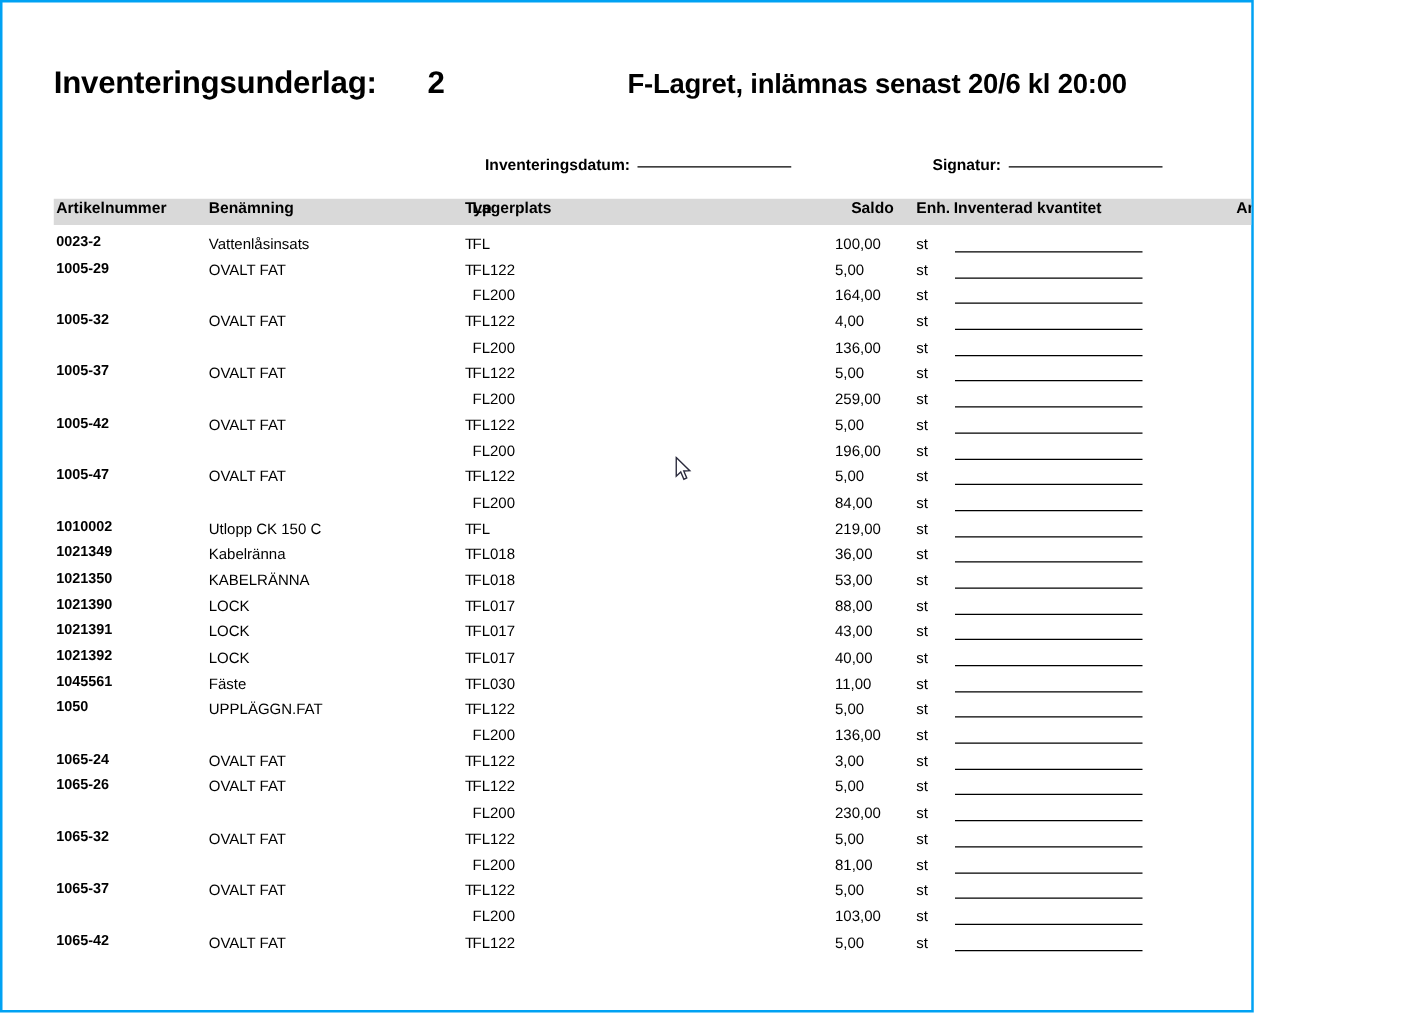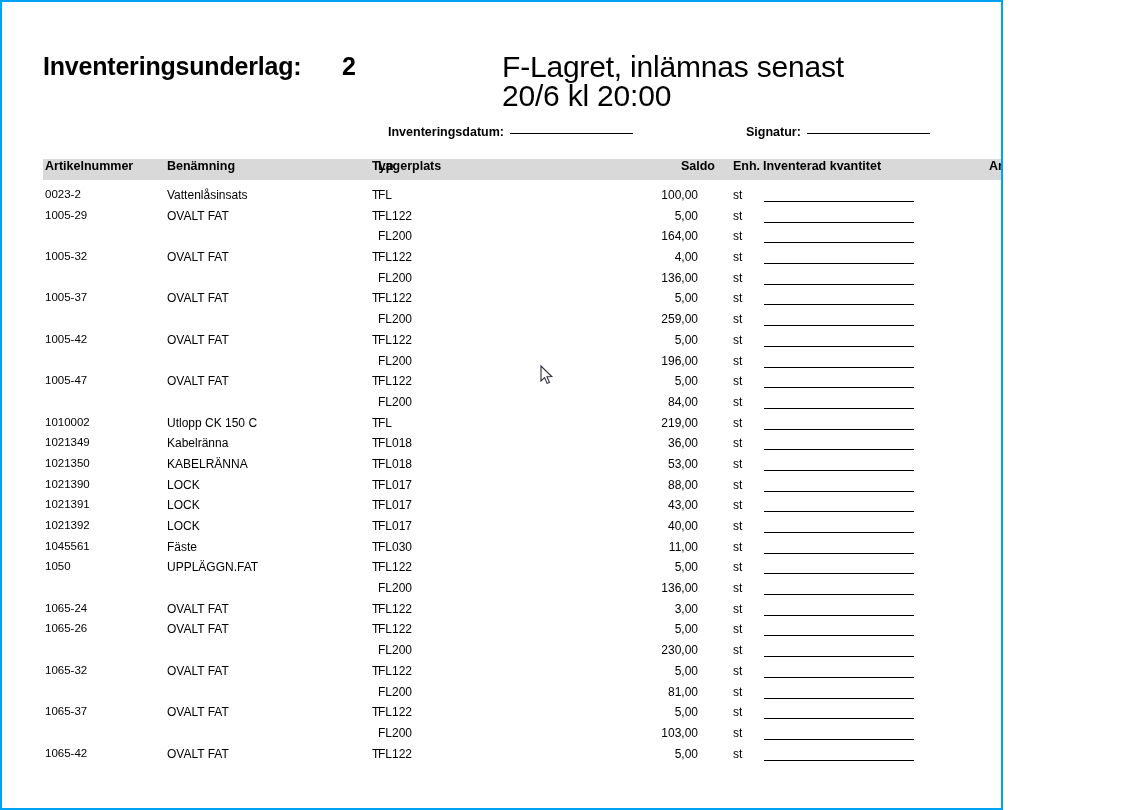--- a/index.html
+++ b/index.html
@@ -41,22 +41,22 @@
   .title-number {
     position: absolute;
     left: 340px; top: 50px;
     font-size: 25px;
     font-weight: bold;
   }
   .title-sub {
     position: absolute;
     left: 500px; top: 50px;
     width: 400px;
-    font-size: 30px;
-    font-weight: normal;
+    font-size: 22px;
+    font-weight: bold;
     line-height: 29px;
     letter-spacing: -0.2px;
   }
 
   .meta-block {
     position: absolute;
     left: 921px; top: 55px;
     font-size: 11px;
     line-height: 15.5px;
   }
@@ -96,34 +96,34 @@
     font-weight: bold;
   }
   .col-head > span, .row > span {
     position: absolute;
     white-space: nowrap;
   }
   .c-art   { left: 2px; }
   .c-ben   { left: 124px; }
   .c-typ   { left: 301px; margin-left: 28px; }
   .c-lag   { left: 335px; }
-  .c-sal   { left: 583px; width: 72px; text-align: right; }
+  .c-sal   { left: 625px; width: 72px; }
   .c-enh   { left: 690px; }
   .c-inv   { left: 720px; }
   .c-anm   { left: 937px; width: 82px; text-align: right; }
 
   .col-head .c-sal { left: 600px; width: 72px; text-align: right; }
 
   .rows { position: relative; margin-top: 8px; }
   .row {
     position: relative;
     height: 20.7px;
     font-size: 12px;
   }
-  .row .c-art { font-weight: normal; font-size: 11.5px; top: 0; text-align: right; }
+  .row .c-art { font-weight: bold; font-size: 11.5px; top: 0; text-align: right; }
   .row .c-ben { top: 0; }
   .row .c-typ { top: 0; }
   .row .c-lag { top: 0; }
   .row .c-sal { top: 0; }
   .row .c-enh { top: 0; }
 
   .fill-line {
     position: absolute;
     top: 13px;
     border-bottom: 1.5px solid #000;

